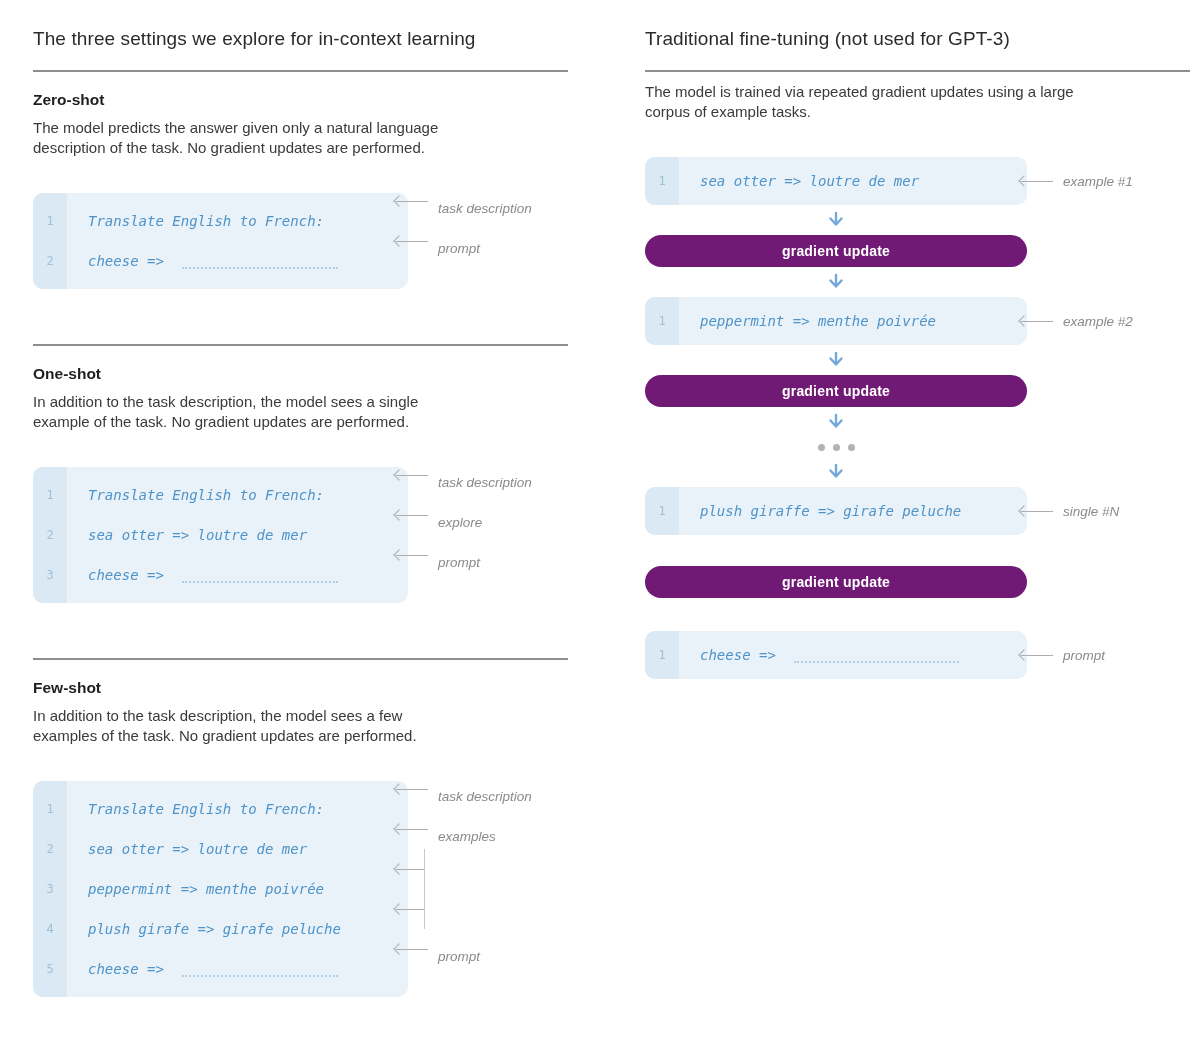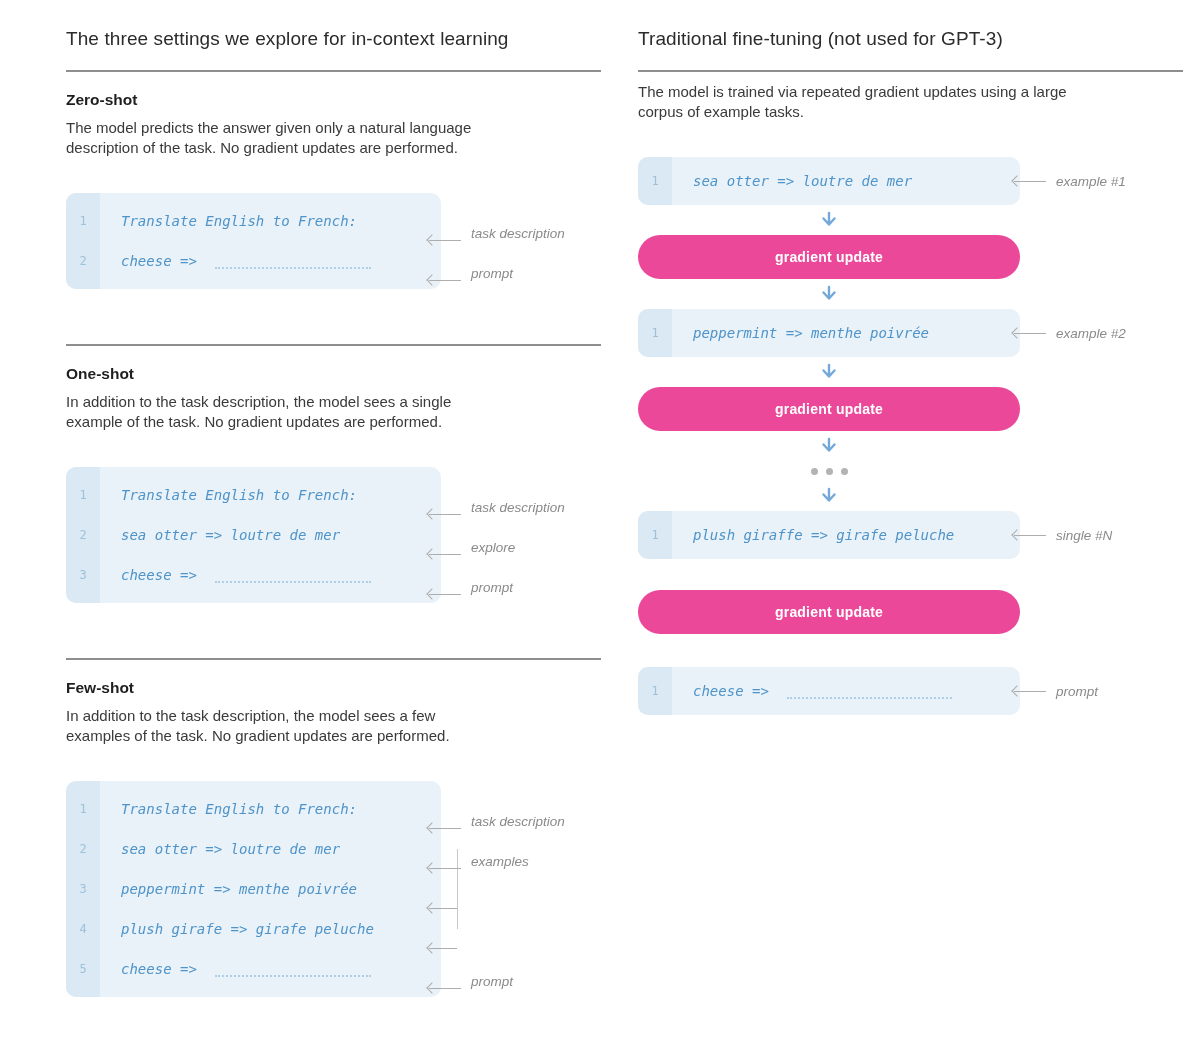--- a/index.html
+++ b/index.html
@@ -1,57 +1,57 @@
 <!DOCTYPE html>
 <html><head>
 <meta charset="utf-8">
 <style>
   html,body{margin:0;padding:0;}
   body{
     width:1200px;height:1052px;overflow:hidden;background:#ffffff;
     font-family:"Liberation Sans",sans-serif;box-sizing:border-box;
     padding:26px 0 0 33px;
   }
-  .cols{display:flex;gap:37px;margin-left:33px;}
+  .cols{display:flex;gap:77px;}
   .col-left{width:535px;flex:none;}
   .col-right{width:545px;flex:none;}
 
   h1.figtitle{font-size:19px;font-weight:500;color:#2b2b2b;margin:0;line-height:26px;letter-spacing:.1px;}
   .rule{height:2px;background:#8e8e8e;margin-top:18px;}
   .rule.sect{margin-top:55px;}
   h2.subhead{font-size:15.5px;font-weight:700;color:#1f1f1f;margin:20px 0 0 0;line-height:16px;}
   p.desc{font-size:15px;color:#3a3a3a;margin:10px 0 0 0;line-height:20px;max-width:432px;}
 
   
   .card-row{display:flex;align-items:flex-start;margin-top:35px;}
   .card{position:relative;width:375px;flex:none;background:#e9f2f8;border-radius:10px;overflow:hidden;padding:8px 0;}
   .gutter{position:absolute;left:0;top:0;bottom:0;width:34px;background:#dae9f3;}
   .line{position:relative;height:40px;display:flex;align-items:center;}
   .ln{width:34px;flex:none;text-align:center;font-family:"DejaVu Sans Mono",monospace;font-size:12px;color:#9fc1da;}
   .code{margin-left:21px;font-family:"DejaVu Sans Mono",monospace;font-size:14px;color:#4e93c9;white-space:pre;font-style:italic;}
   .blank{flex:none;width:156px;height:0;border-bottom:2px dotted #aecfe4;margin:14px 0 0 18px;}
 
   
   .ann-col{position:relative;display:flex;flex-direction:column;padding-top:8px;margin-left:-12px;}
-  .ann{height:40px;display:flex;align-items:flex-end;}
+  .ann{height:40px;display:flex;align-items:flex-start;}
   .la{position:relative;width:32px;height:0;border-top:1.5px solid #adadad;flex:none;}
   .la::before{content:"";position:absolute;left:-1px;top:-4.7px;width:7px;height:7px;
     border-left:1.5px solid #adadad;border-bottom:1.5px solid #adadad;transform:rotate(45deg);}
   .ann.short .la{width:28px;}
   .albl{margin-left:10px;font-size:13.5px;font-style:italic;color:#8a8a8a;white-space:nowrap;}
   .bracket{position:absolute;left:27.5px;top:68px;height:80px;width:0;border-left:1.5px solid #c8c8c8;}
 
   
   .flow{margin-top:35px;}
   .r-card-row{display:flex;align-items:center;}
   .r-card{position:relative;width:382px;flex:none;background:#e9f2f8;border-radius:10px;overflow:hidden;padding:4px 0;}
   .r-card .blank{width:165px;}
   .r-ann{display:flex;align-items:center;margin-left:-6px;}
   .down-row{width:382px;height:30px;display:flex;align-items:center;justify-content:center;}
-  .pill{width:382px;height:44px;border-radius:22px;background:#ec4899;display:flex;align-items:center;justify-content:center;}
+  .pill{width:382px;height:32px;border-radius:22px;background:#701a75;display:flex;align-items:center;justify-content:center;}
   .pill span{color:#ffffff;font-size:14px;font-weight:700;letter-spacing:.2px;}
   .pill.gap-top{margin-top:31px;}
   .r-card-row.gap-top{margin-top:33px;}
   .dots-row{width:382px;height:20px;display:flex;align-items:center;justify-content:center;gap:8px;}
   .dots-row i{width:7px;height:7px;border-radius:50%;background:#b3b3b3;}
 </style>
 </head>
 <body>
 
 <div class="cols">

